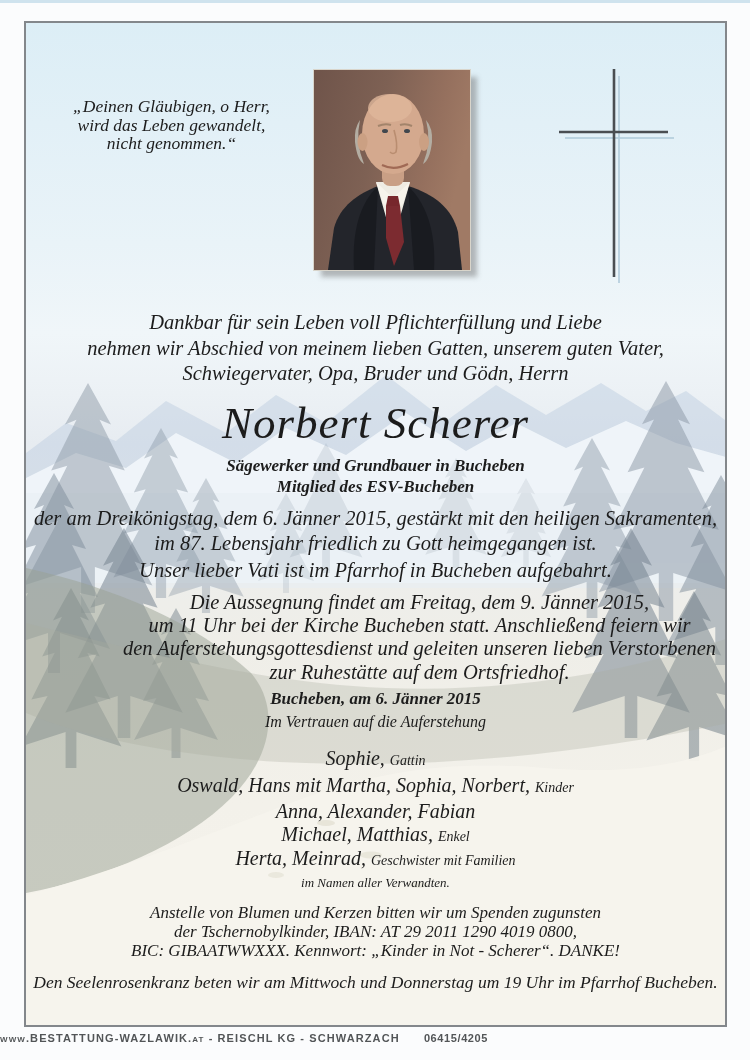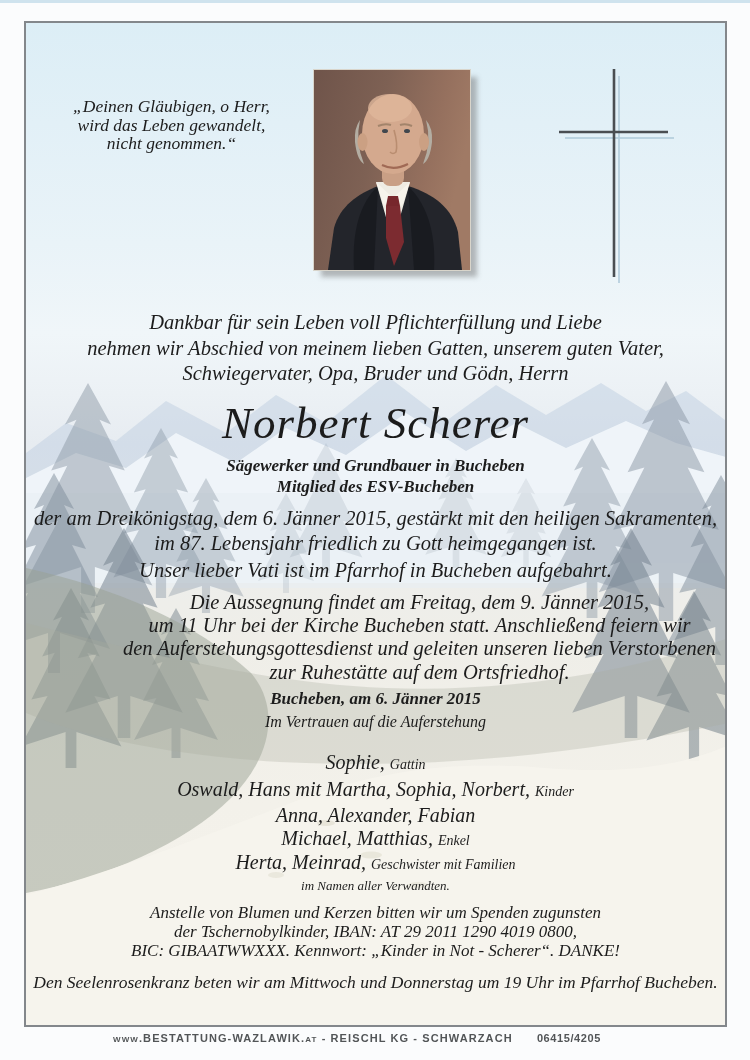--- a/index.html
+++ b/index.html
@@ -24,38 +24,38 @@
   .tb{position:absolute;left:0;width:100%;text-align:center;font-style:italic;}
   .quote{left:18px;top:74px;width:255px;font-size:17.5px;line-height:18.5px;}
   .intro{top:287px;font-size:20.5px;line-height:25.5px;}
   .name{top:374px;font-size:45px;letter-spacing:1px;line-height:52px;}
   .subtitle{top:433px;font-size:17px;line-height:20.5px;font-weight:bold;}
   .passing{top:483px;font-size:20.5px;line-height:24.5px;}
   .aufbahrung{top:536px;font-size:20.5px;}
   .aussegnung{top:568px;font-size:20.5px;line-height:23.2px;margin-left:44px;}
   .dateline{top:666px;font-size:17px;font-weight:600;}
   .trust{top:690px;font-size:16px;}
-  .mrow{position:absolute;left:0;width:100%;text-align:center;font-style:italic;font-size:20px;line-height:30px;}
+  .mrow{position:absolute;left:0;width:100%;text-align:center;font-style:italic;font-size:20px;line-height:23px;}
   .mrow .role{font-size:14px;}
   .m1{top:724px}.m2{top:751px}.m3{top:777px}.m4{top:800px}.m5{top:824px}
   .mclosing{top:848px;font-size:13px;}
   .donations{top:881px;font-size:17px;line-height:18.8px;font-weight:500;}
   .rosary{top:949px;font-size:17.5px;}
   
   .photo{
     position:absolute;left:288px;top:47px;width:156px;height:200px;
     outline:1px solid #d9d5cb;
     box-shadow:7px 7px 5px rgba(105,105,105,.45);
   }
   .photo svg{display:block;width:156px;height:200px;}
   
   .cross{position:absolute;left:527px;top:44px;width:125px;height:220px;}
   
   .footer{
-    position:absolute;left:0;top:1032px;width:714px;text-align:center;
+    position:absolute;left:0;top:1032px;width:714px;text-align:left;
     font-family:"Liberation Sans", sans-serif;
     font-size:11px;font-weight:700;letter-spacing:1.1px;color:#525557;
     font-variant:small-caps;
   }
   .footer .phone{margin-left:20px;letter-spacing:.6px;}
 </style>
 </head>
 <body>
 
 <div class="card">

